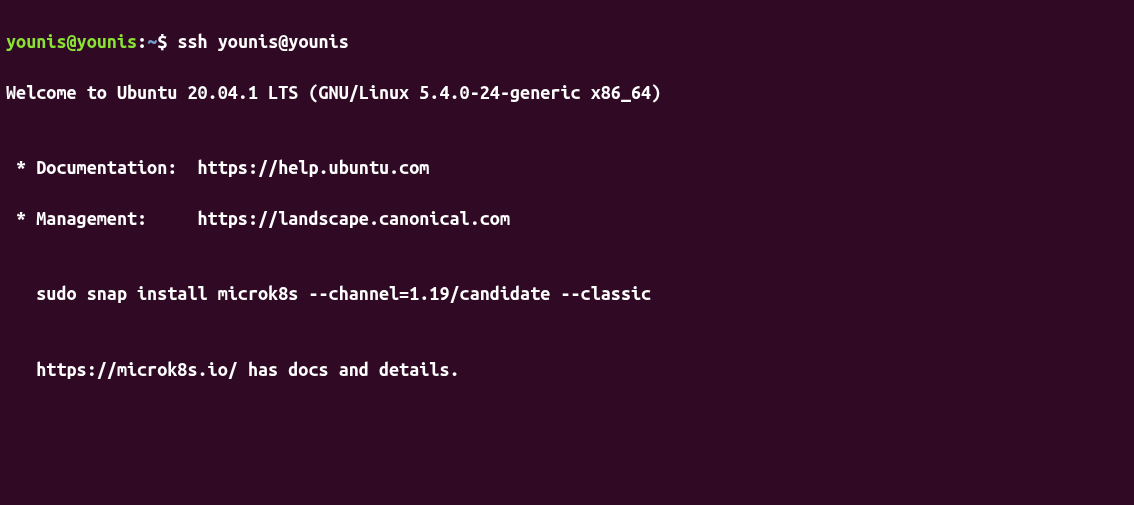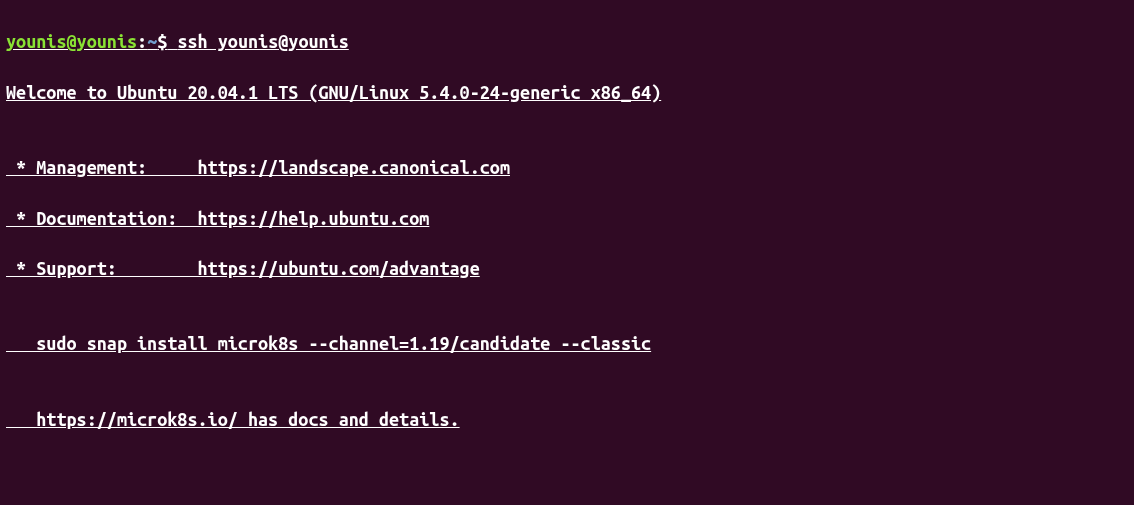--- a/index.html
+++ b/index.html
@@ -32,33 +32,31 @@
       color: #ffffff;
     }
     .command {
       color: #ffffff;
     }
     .output {
       color: #ffffff;
     }
     .line {
       display: block;
-      text-decoration: underline;
     }
   </style>
 </head>
 <body>
 
 <div class="terminal">
 <span class="line"><span class="prompt-user">younis@younis</span><span class="prompt-dollar">:</span><span class="prompt-path">~</span><span class="prompt-dollar">$</span><span class="command"> </span><span class="command">ssh younis@younis</span></span>
 <span class="line output">Welcome to Ubuntu 20.04.1 LTS (GNU/Linux 5.4.0-24-generic x86_64)</span>
 <span class="line output"></span>
+<span class="line output"> * Documentation:  https://help.ubuntu.com</span>
 <span class="line output"> * Management:     https://landscape.canonical.com</span>
-<span class="line output"> * Documentation:  https://help.ubuntu.com</span>
-<span class="line output"> * Support:        https://ubuntu.com/advantage</span>
 <span class="line output"></span>
 <span class="line output">   sudo snap install microk8s --channel=1.19/candidate --classic</span>
 <span class="line output"></span>
 <span class="line output">   https://microk8s.io/ has docs and details.</span>
 <span class="line output"></span>
 
 
 <span class="line output"></span>
 <span class="line output"></span>
 

